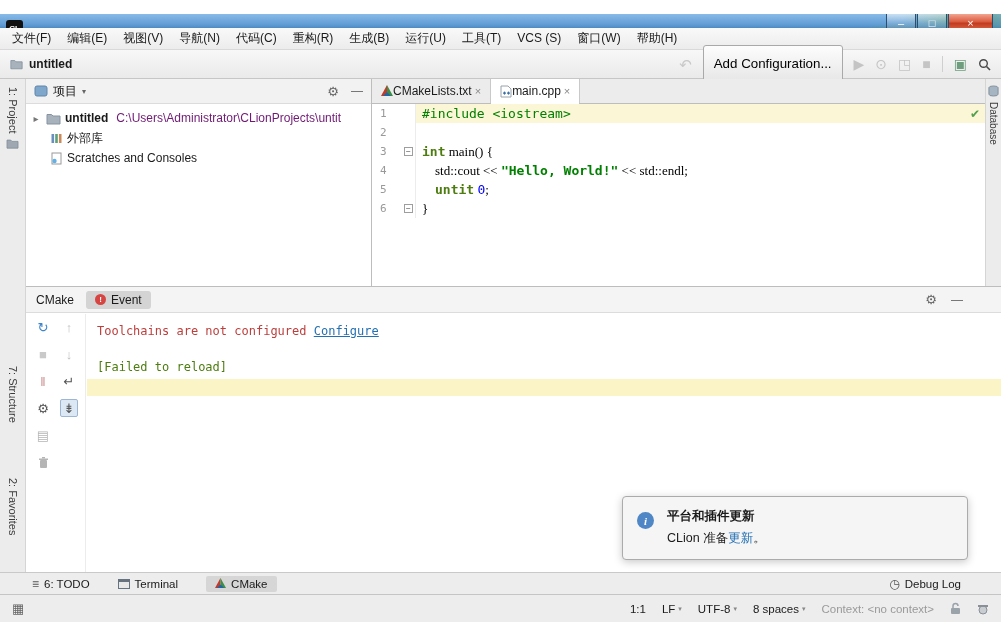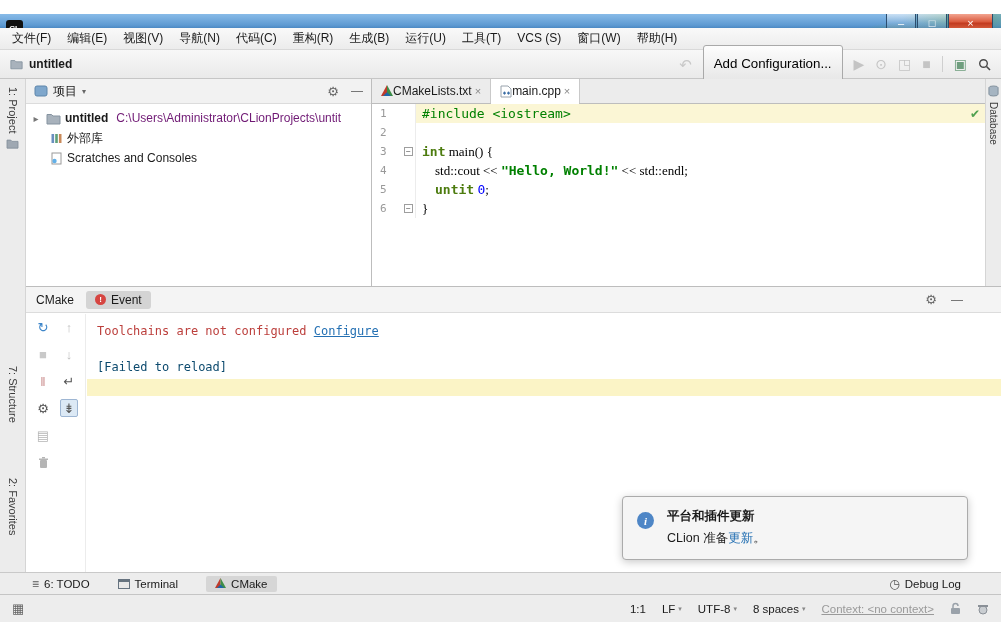--- a/index.html
+++ b/index.html
@@ -108,21 +108,21 @@
   .tw-actions .g { font-size:13px; }
   .tw-toolbar { position:absolute; left:0; top:27px; width:60px; bottom:0; border-right:1px solid #ECECEC; }
   .twi { position:absolute; width:18px; height:18px; display:flex; align-items:center; justify-content:center;
     font-size:13px; line-height:1; }
   .twi.sel { border:1px solid #9EB6D3; background:#DCE9F5; border-radius:2px; }
   .tw-content { position:absolute; left:61px; top:27px; right:0; bottom:0;
     font-family:"DejaVu Sans Mono","Liberation Mono",monospace; font-size:12px; padding-top:8px; }
   .tw-line { height:18px; line-height:18px; padding-left:10px; white-space:pre; }
   .err-text { color:#BC3F3C; }
   .link { color:#2470B3; text-decoration:underline; }
-  .sys-text { color:#0c4a6e; }
+  .sys-text { color:#4d7c0f; }
   .sel-line { height:17px; background:#FBF4C6; margin-top:3px; }
 
   
   #notification { left:622px; top:496px; width:346px; height:64px; background:#F5F5F5;
     border:1px solid #ABABAB; border-radius:4px; box-shadow:0 2px 8px rgba(0,0,0,.22); z-index:5; }
   .ntf-icon { position:absolute; left:14px; top:15px; width:17px; height:17px; border-radius:50%;
     background:#4E86C6; color:#fff; font-size:11px; font-weight:bold; font-style:italic;
     font-family:"Liberation Serif","DejaVu Serif",serif;
     display:flex; align-items:center; justify-content:center; }
   .ntf-title { position:absolute; left:44px; top:11px; font-weight:bold; font-size:12.5px; }
@@ -137,21 +137,21 @@
   .bb-icon { color:#555; font-size:12px; line-height:1; }
   .bb-right { margin-left:auto; display:flex; align-items:center; gap:5px; padding-right:40px; }
 
   
   #statusbar { left:0; top:594px; width:1001px; height:28px; background:#EDEDED; border-top:1px solid #C5C5C5;
     display:flex; align-items:center; padding:0 12px; font-size:11.5px; }
   .sb-toggle { color:#666; font-size:13px; line-height:1; }
   .sb-right { margin-left:auto; display:flex; align-items:center; gap:16px; }
   .sb-widget { display:flex; align-items:center; gap:3px; white-space:nowrap; }
   .sb-caret { font-size:7px; color:#888; }
-  .dim { color:#9A9A9A;text-decoration:underline; }
+  .dim { color:#9A9A9A; }
 </style>
 </head>
 <body>
 
 <div id="titlebar" class="abs">
   <span class="app-badge">CL</span>
   <span class="winbtns">
     <span class="winbtn">
         <span>–</span>
       </span>

